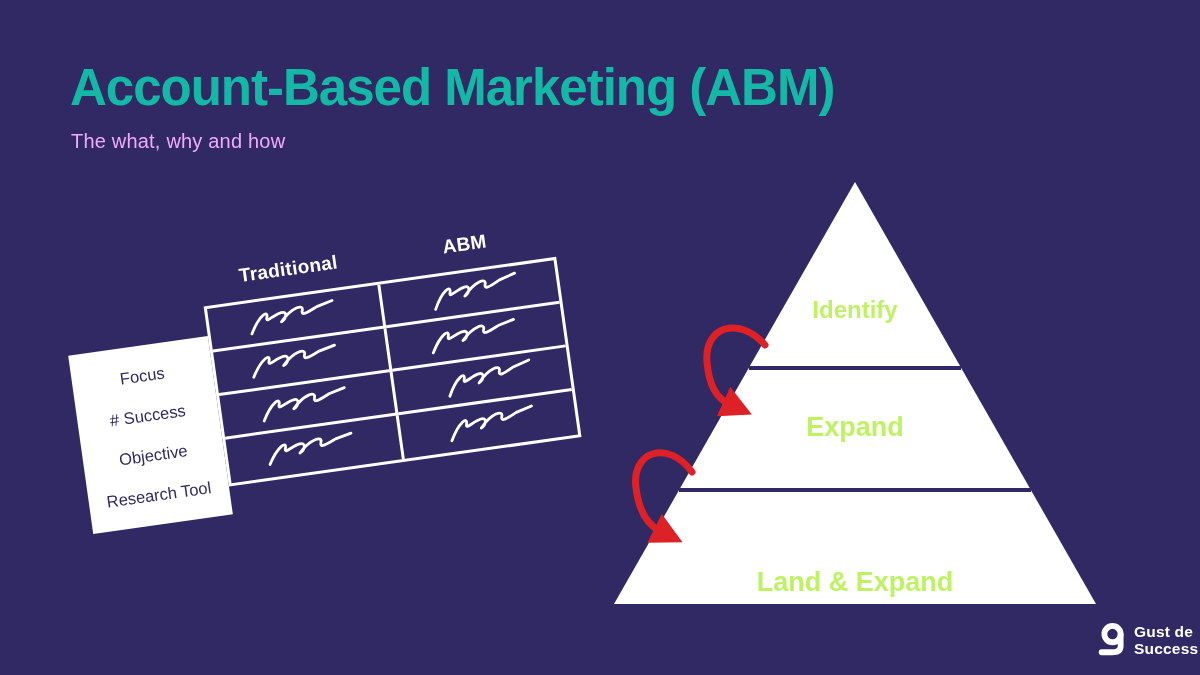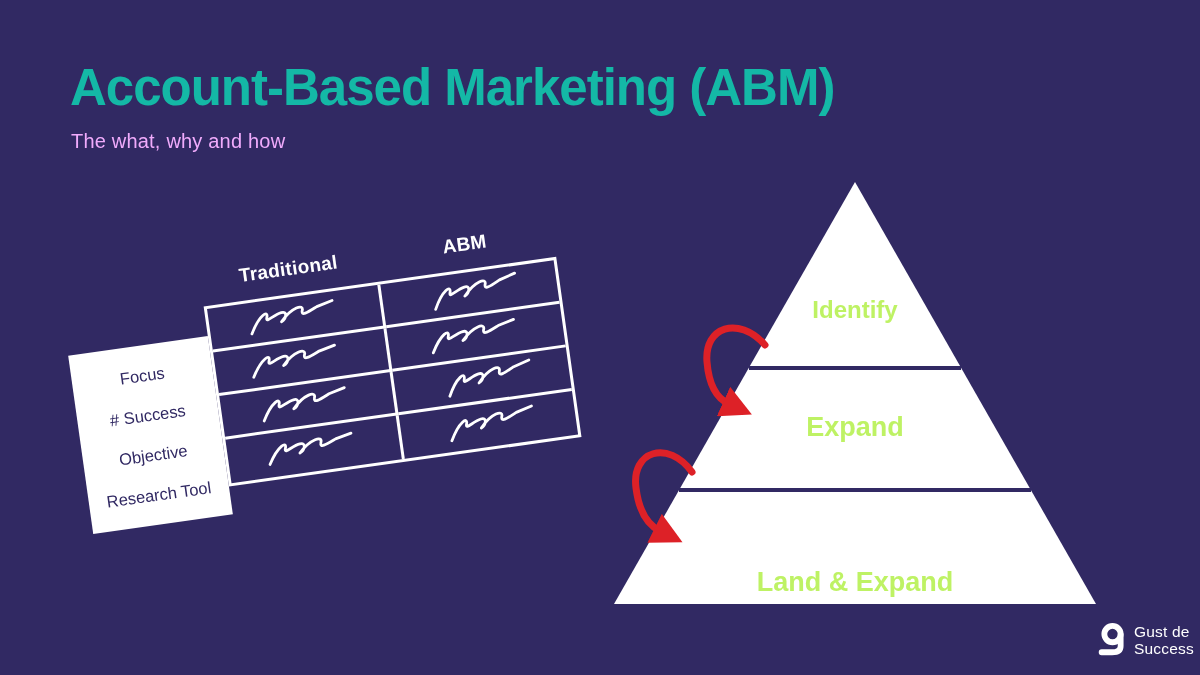--- a/index.html
+++ b/index.html
@@ -64,21 +64,21 @@
   .pyr-identify{top:120px;font-size:24px;}
   .pyr-engage{top:236px;font-size:27px;}
   .pyr-land{top:356px;font-size:27px;margin-top:35px;}
 
   
   .logo{
     position:absolute;left:1098px;top:621px;
     display:flex;align-items:center;gap:7px;color:#ffffff;
   }
   .logo-mark svg{width:29px;height:38px;display:block;}
-  .logo-text{font-size:15.5px;font-weight:normal;line-height:1.1;letter-spacing:0.2px;}
+  .logo-text{font-size:15.5px;font-weight:bold;line-height:1.1;letter-spacing:0.2px;}
   .hidden-defs{position:absolute;width:0;height:0;overflow:hidden;}
 </style>
 </head>
 <body>
 
 <svg class="hidden-defs" aria-hidden="true">
   <defs>
     <symbol id="squiggle" viewBox="0 0 100 30">
       <path d="M5,25 C15,7 25,3 22,11 C20,17 29,9 37,8 C44,7 41,15 36,17 C48,4 61,2 58,9 C56,15 64,11 73,7 L89,3" fill="none" stroke="#ffffff" stroke-width="2.8" stroke-linecap="round" stroke-linejoin="round"></path>
     </symbol>

